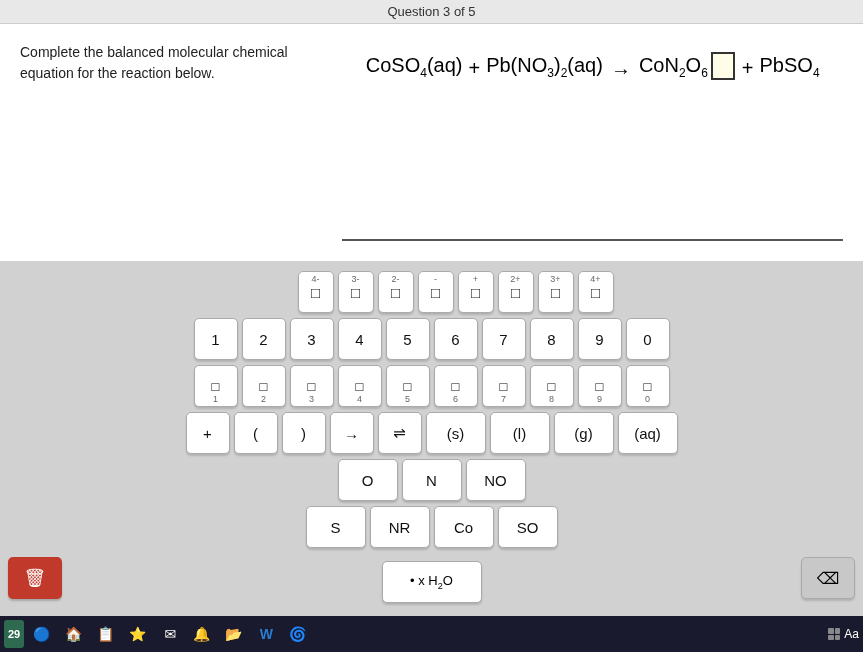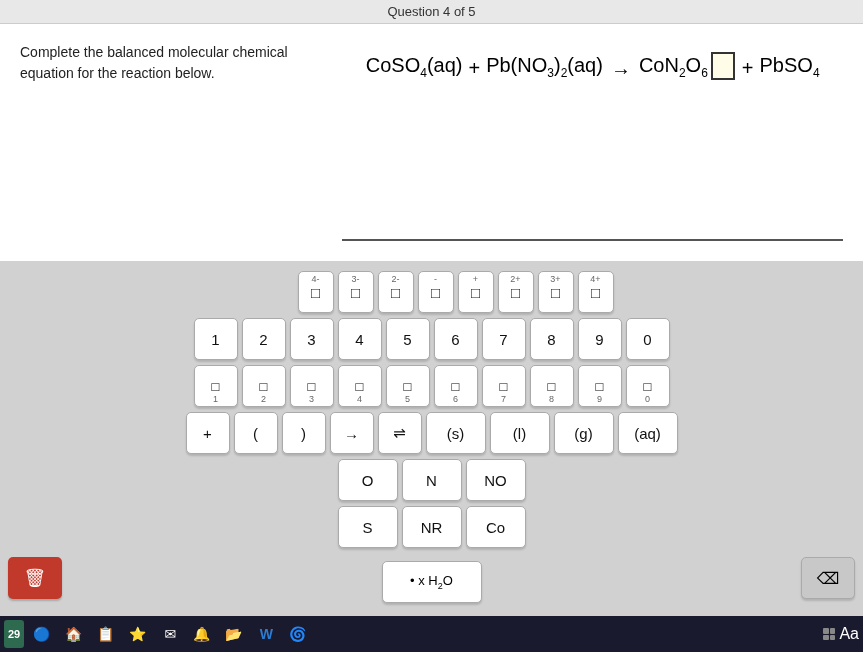--- a/index.html
+++ b/index.html
@@ -189,21 +189,21 @@
     }
     .answer-box.highlighted {
       border: 2px solid #333;
       background: #fffde7;
     }
   </style>
 </head>
 <body>
 
 <div class="header-bar">
-  <span>Question 4 of 5</span>
+  <span>Question 3 of 5</span>
 </div>
 
 <div class="main-content">
   <div class="instructions">
     <p>Complete the balanced molecular chemical equation for the reaction below.</p>
     <p>
       <br>
     </p>
   </div>
 
@@ -394,20 +394,23 @@
 
   <div class="kb-row">
     <div class="kb-key wide">
         <span class="main-label">S</span>
       </div>
     <div class="kb-key wide">
         <span class="main-label">NR</span>
       </div>
     <div class="kb-key wide">
         <span class="main-label">Co</span>
+      </div>
+    <div class="kb-key wide">
+        <span class="main-label">SO</span>
       </div>
   </div>
 
   <div class="kb-row">
     <div class="kb-key-red">
       <span>🗑</span>
     </div>
     <div style="flex:1;"></div>
     <div class="kb-key" style="min-width:100px; font-size:13px;margin-top:8px;">
       <span>• x H<sub style="font-size:9px;">2</sub>O</span>
@@ -433,15 +436,15 @@
   <div class="taskbar-item" style="font-size:14px;">📂</div>
   <div class="taskbar-item" style="font-size:14px; color:#2b7cd3; font-weight:bold;">W</div>
   <div class="taskbar-item" style="font-size:14px;">🌀</div>
   <div class="taskbar-clock">
     <div style="display:grid; grid-template-columns:1fr 1fr; gap:1px; width:12px; height:12px;">
       <div style="background:#888; border-radius:1px;"></div>
       <div style="background:#888; border-radius:1px;"></div>
       <div style="background:#888; border-radius:1px;"></div>
       <div style="background:#888; border-radius:1px;"></div>
     </div>
-    <span style="font-size:16px; color:white;">Aa</span>
+    <span style="font-size:12px; color:white;">Aa</span>
   </div>
 </div>
 
 </body></html>

